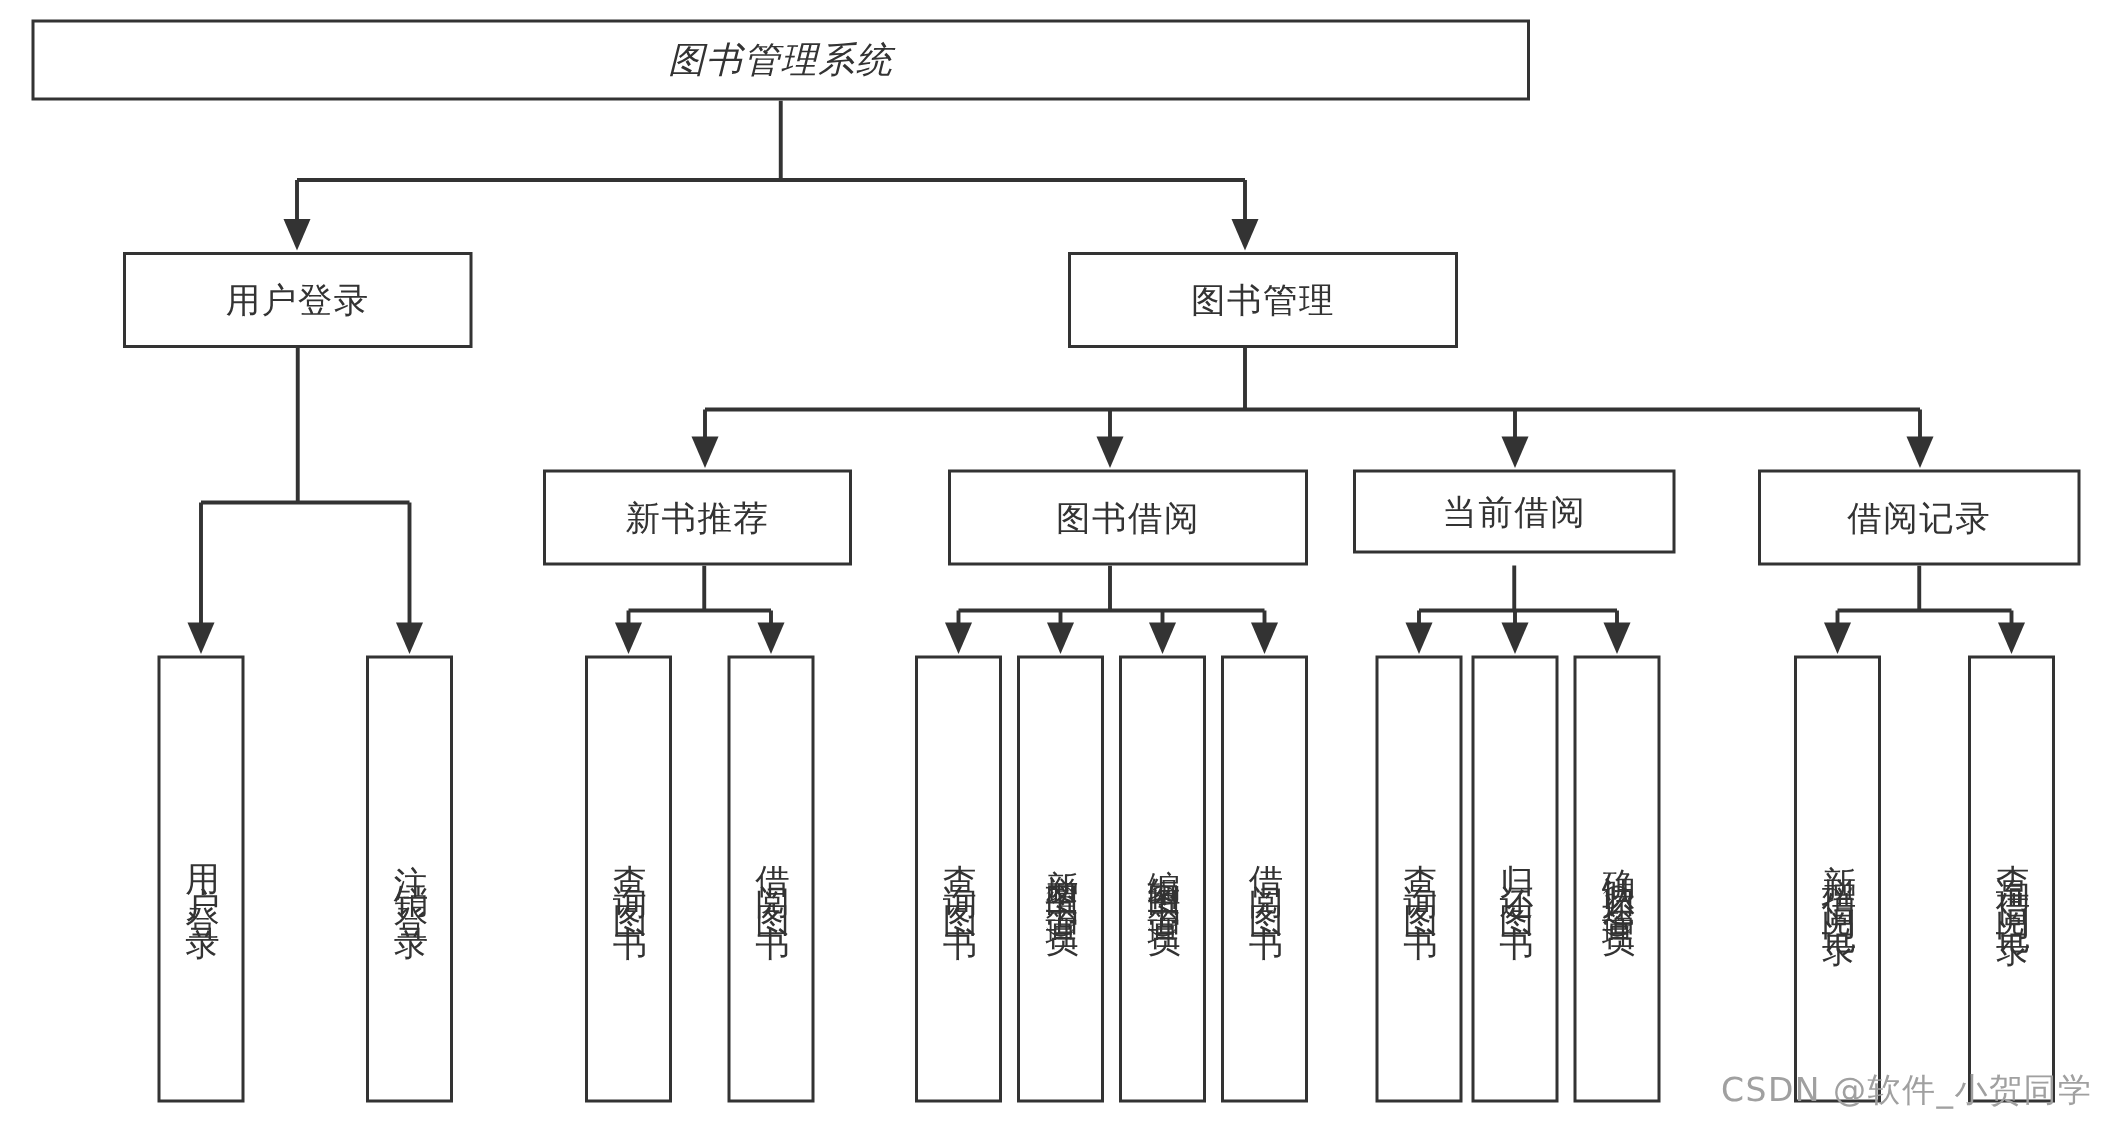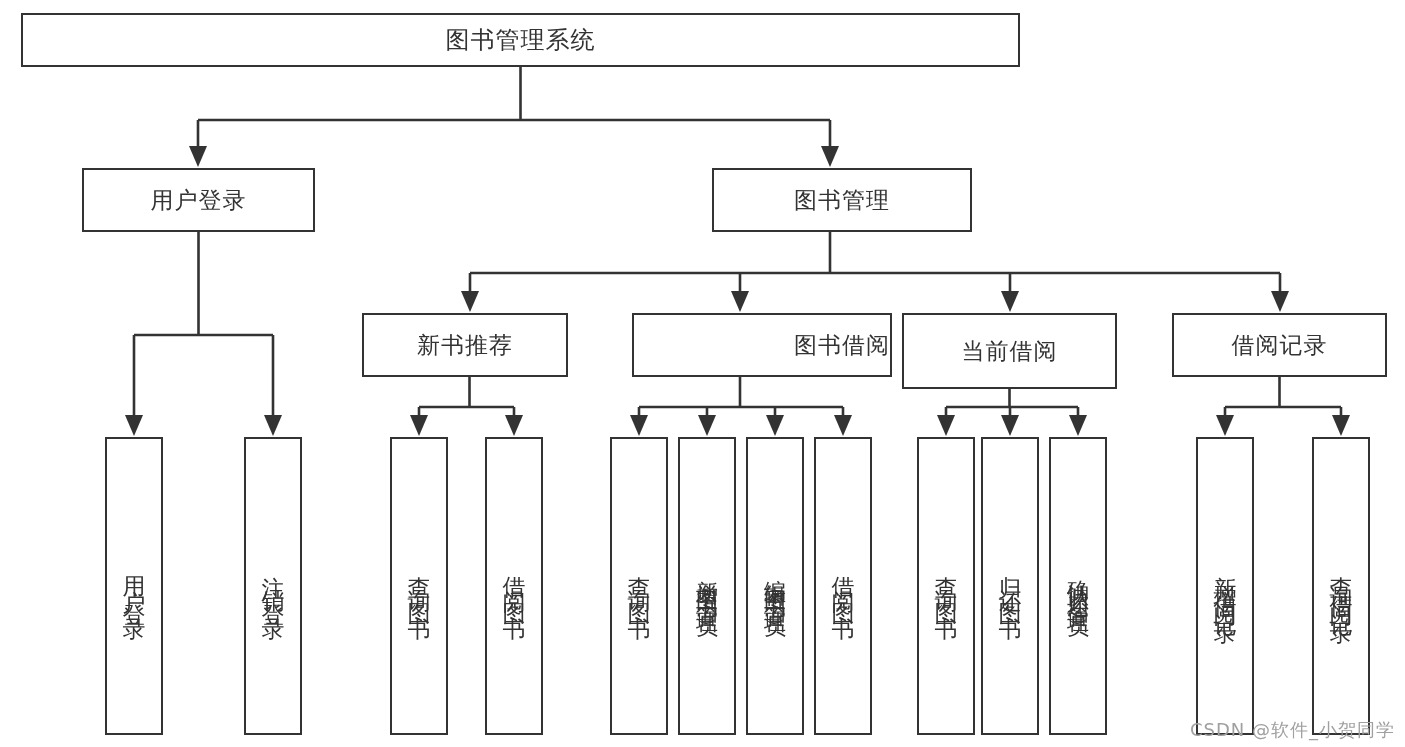--- a/index.html
+++ b/index.html
@@ -9,30 +9,30 @@
   }
   svg.connectors { position:absolute; left:0; top:0; width:1405px; height:747px; }
   .edge   { stroke:#333333; stroke-width:2.6; fill:none; }
   .arrow  { fill:#333333; stroke:none; }
   .node {
     position:absolute; box-sizing:border-box;
     border:2.6px solid #333333; background:#ffffff;
     display:flex; align-items:center; justify-content:center;
     color:#333333; font-size:23px; letter-spacing:1px;
   }
-  .node.root  { font-size:24px; }
+  .node.root  { font-size:24px;font-style:italic; }
   .vnode span {
     writing-mode:vertical-rl; text-orientation:mixed;
     letter-spacing:0.6em; line-height:1; white-space:nowrap;
   }
   .vnode.l6 span { letter-spacing:0.40em; }
   .vnode.l9 span { letter-spacing:0.24em; font-size:22px; }
   .watermark {
     position:absolute; right:10px; bottom:5px;
-    color:#a0a0a0; font-size:18px; letter-spacing:1px;
+    color:#a0a0a0; font-size:22px; letter-spacing:1px;
   }
 </style>
 </head>
 <body>
 
 <div class="canvas">
 
   <svg class="connectors" viewBox="0 0 1405 747" xmlns="http://www.w3.org/2000/svg">
 
     <path class="edge" d="M520.5 67 V120 M198 120 H830 M198 120 V148 M830 120 V148"></path>
@@ -79,24 +79,24 @@
   <div class="node" style="left:82px; top:168px; width:233px; height:64px;">
     <span>用户登录</span>
   </div>
   <div class="node" style="left:712px; top:168px; width:260px; height:64px;">
     <span>图书管理</span>
   </div>
 
   <div class="node" style="left:362px; top:313px; width:206px; height:64px;">
     <span>新书推荐</span>
   </div>
-  <div class="node" style="left:632px; top:313px; width:260px; height:64px;justify-content:flex-end;">
+  <div class="node" style="left:632px; top:313px; width:240px; height:64px;">
     <span>图书借阅</span>
   </div>
-  <div class="node" style="left:902px; top:313px; width:215px; height:76px;">
+  <div class="node" style="left:902px; top:313px; width:215px; height:56px;">
     <span>当前借阅</span>
   </div>
   <div class="node" style="left:1172px; top:313px; width:215px; height:64px;">
     <span>借阅记录</span>
   </div>
 
   <div class="node vnode" style="left:105px; top:437px; width:58px; height:298px;">
     <span>用户登录</span>
   </div>
   <div class="node vnode" style="left:244px; top:437px; width:58px; height:298px;">

